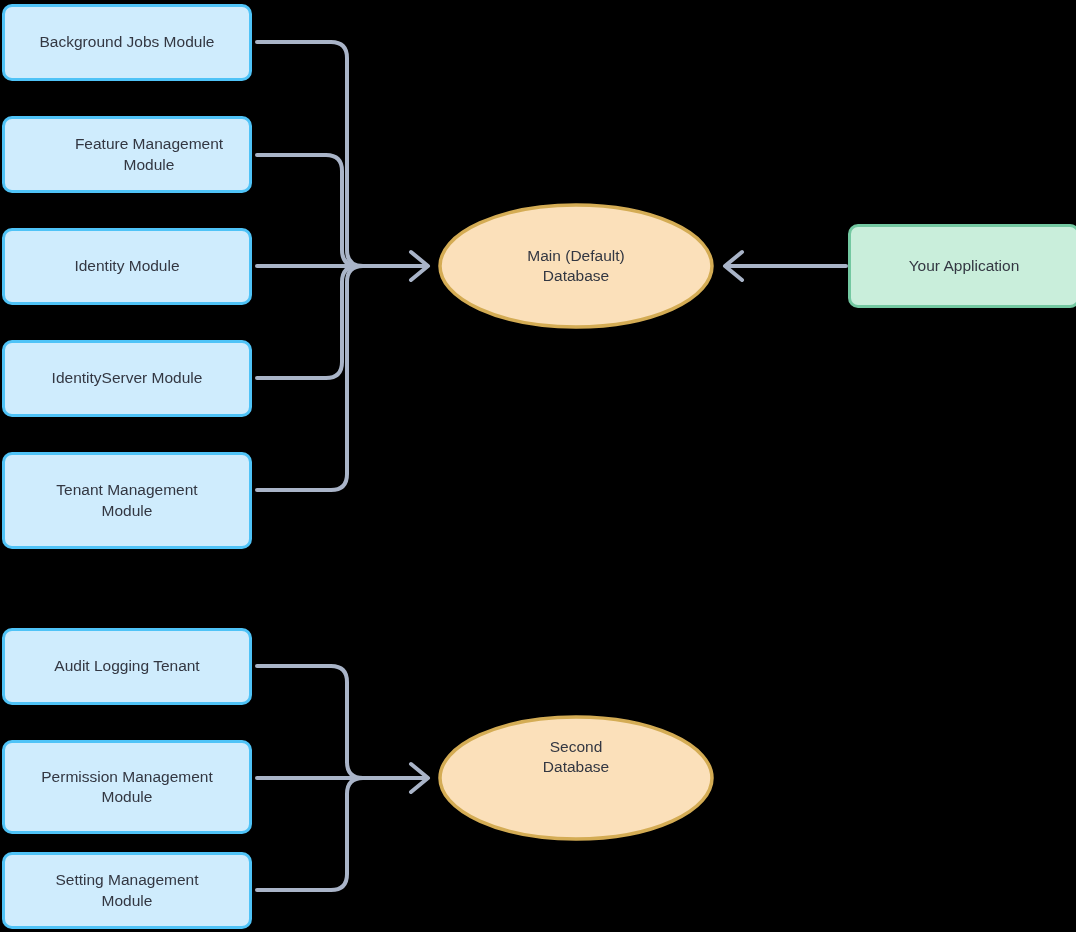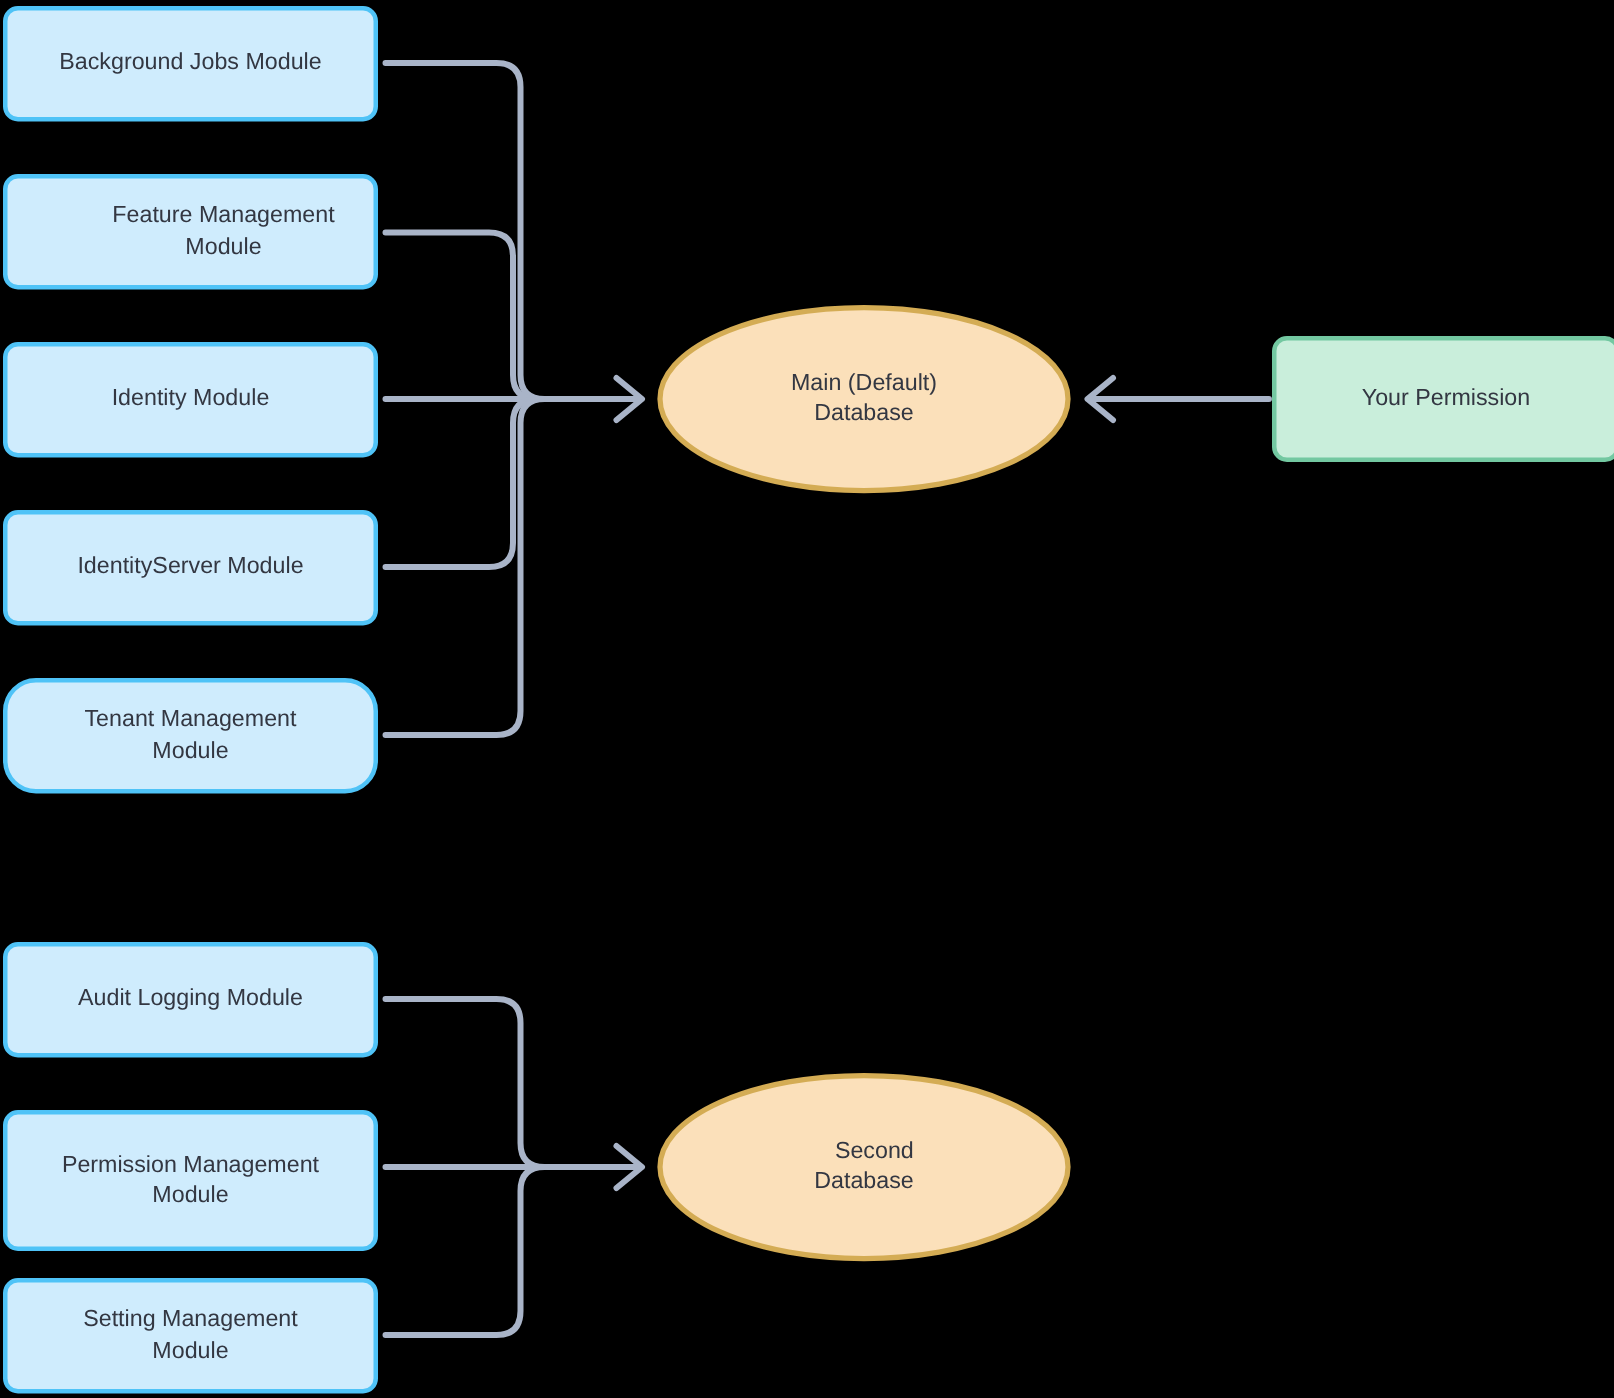--- a/index.html
+++ b/index.html
@@ -102,46 +102,46 @@
   </div>
 
   <div class="node module-box" style="left:2px; top:340px; width:250px; height:77px;">
     <span class="node-label">IdentityServer Module</span>
   </div>
 
   <div class="node module-box" style="left:2px; top:228px; width:250px; height:77px;">
     <span class="node-label">Identity Module</span>
   </div>
 
-  <div class="node module-box" style="left:2px; top:452px; width:250px; height:77px;border-radius:22px;">
+  <div class="node module-box" style="left:2px; top:452px; width:250px; height:97px;">
     <span class="node-label">Tenant Management
 Module</span>
   </div>
 
   <div class="node module-box" style="left:2px; top:628px; width:250px; height:77px;">
-    <span class="node-label">Audit Logging Module</span>
+    <span class="node-label">Audit Logging Tenant</span>
   </div>
 
   <div class="node module-box" style="left:2px; top:740px; width:250px; height:94px;">
     <span class="node-label">Permission Management
 Module</span>
   </div>
 
   <div class="node module-box" style="left:2px; top:852px; width:250px; height:77px;">
     <span class="node-label">Setting Management
 Module</span>
   </div>
 
   <div class="node db-ellipse" style="left:440px; top:205px; width:272px; height:122px;justify-content:center;">
     <span class="node-label ell-label">Main (Default)
 Database</span>
   </div>
 
-  <div class="node db-ellipse" style="left:440px; top:717px; width:272px; height:122px;text-align:right;">
+  <div class="node db-ellipse" style="left:440px; top:696px; width:272px; height:122px;">
     <span class="node-label ell-label">Second
 Database</span>
   </div>
 
   <div class="node app-box" style="left:848px; top:224px; width:232px; height:84px;">
-    <span class="node-label">Your Permission</span>
+    <span class="node-label">Your Application</span>
   </div>
 
 </div>
 
 </body></html>

